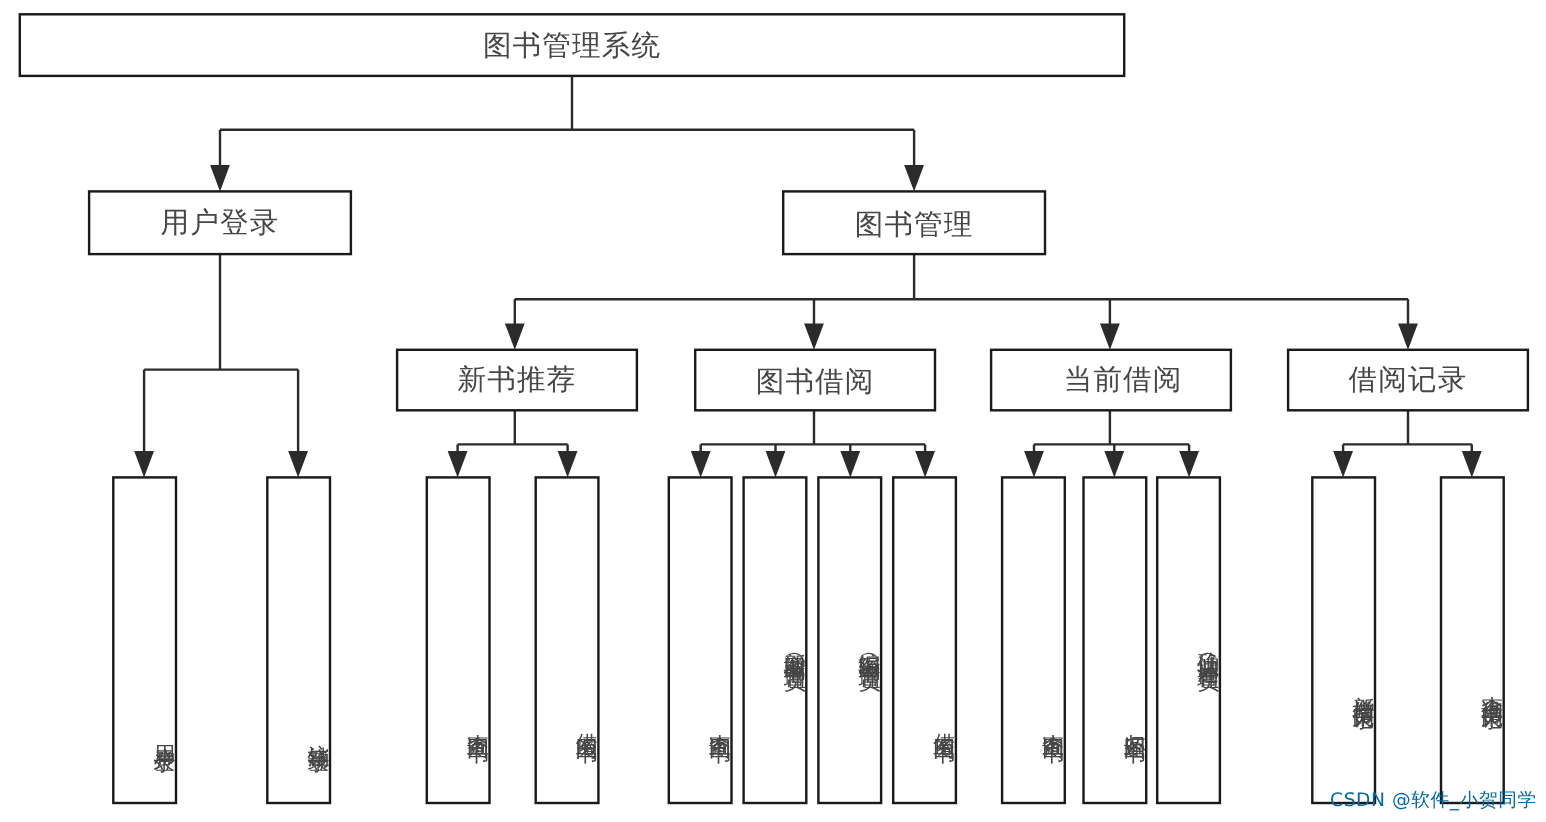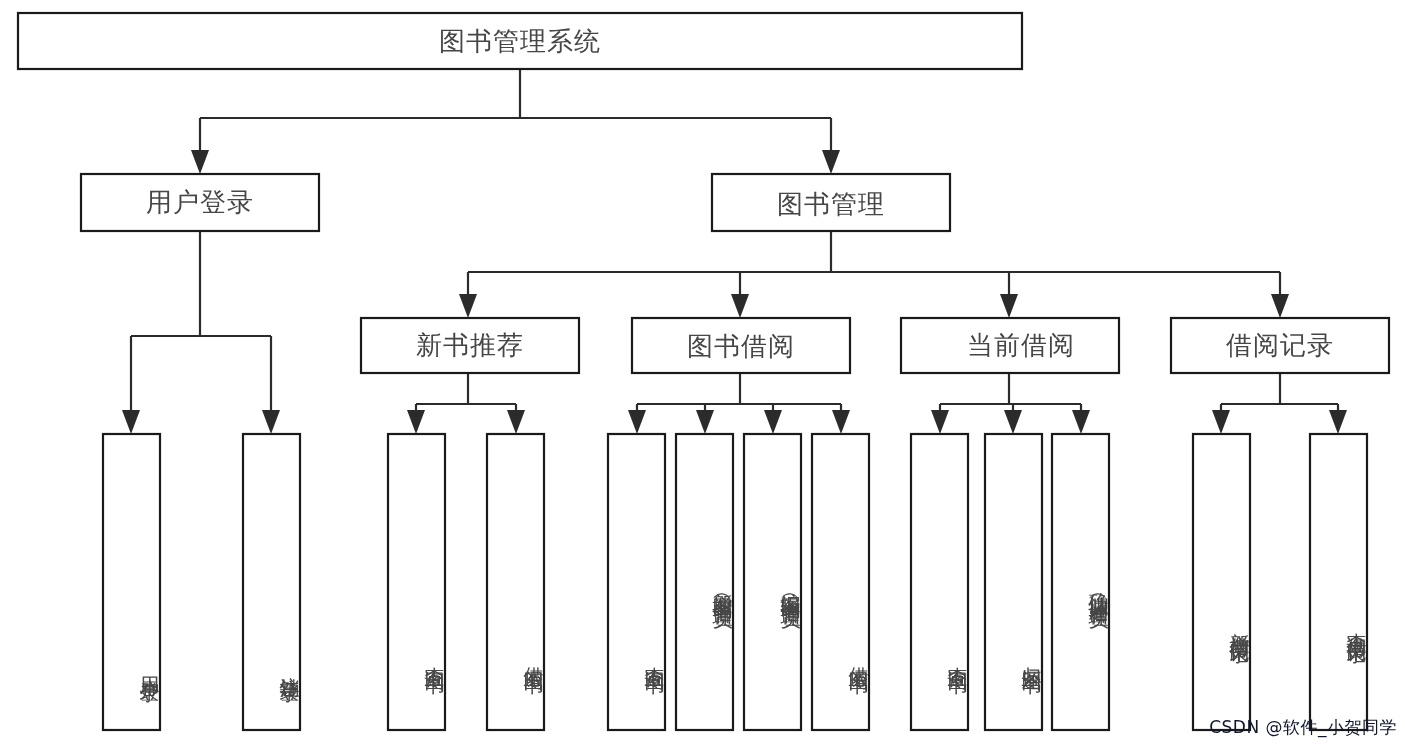--- a/index.html
+++ b/index.html
@@ -65,21 +65,21 @@
     font-family: "DejaVu Sans", "Liberation Sans", sans-serif;
     font-size: 26px;
     letter-spacing: 1px;
     white-space: nowrap;
     pointer-events: none;
   }
   #watermark {
     position: absolute;
     right: 8px;
     bottom: 8px;
-    color: #0f172a;
+    color: #0369a1;
     font-family: "DejaVu Sans", "Liberation Sans", sans-serif;
     font-size: 17px;
     letter-spacing: 0.5px;
     white-space: nowrap;
     user-select: none;
   }
 </style>
 </head>
 <body>
 

